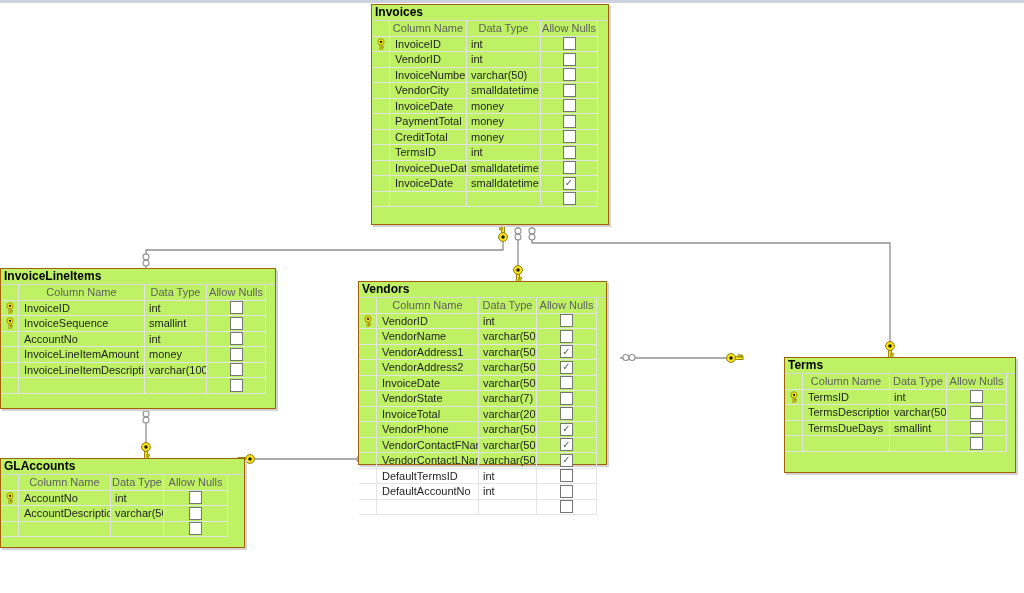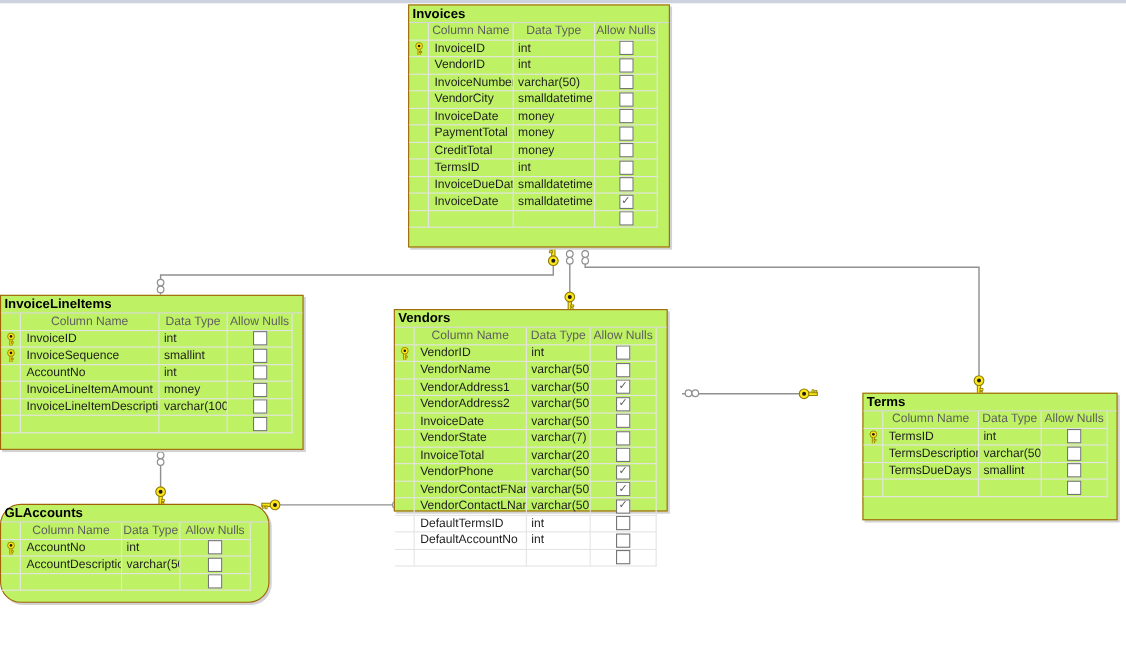--- a/index.html
+++ b/index.html
@@ -23,21 +23,21 @@
   .cell.namec{padding-left:5px;}
   .cell.typec{padding-left:4px;}
   .cell.nullsc{justify-content:center;}
   .checkbox{width:11px;height:11px;border:1px solid #757575;background:#fff;display:inline-flex;
             align-items:center;justify-content:center;box-sizing:content-box;}
   .checkbox.checked::before{content:"\2713";font-size:10px;line-height:10px;color:#5a5a5a;}
 
   
   #t-invoices{left:371px;top:4px;width:238px;height:221px;--c1:18px;--c2:77px;--c3:74px;--c4:57px;}
   #t-invoicelineitems{left:0px;top:268px;width:276px;height:141px;--c1:18px;--c2:126px;--c3:62px;--c4:59px;}
-  #t-glaccounts{left:0px;top:458px;width:245px;height:90px;border-radius:19px;--c1:18px;--c2:92px;--c3:53px;--c4:64px;}
+  #t-glaccounts{left:0px;top:458px;width:245px;height:90px;--c1:18px;--c2:92px;--c3:53px;--c4:64px;}
   #t-vendors{left:358px;top:281px;width:249px;height:184px;--c1:18px;--c2:102px;--c3:58px;--c4:60px;}
   #t-terms{left:740px;top:357px;width:232px;height:116px;margin-left:44px;--c1:18px;--c2:87px;--c3:57px;--c4:60px;}
 </style>
 </head>
 <body>
 
 <div class="canvas">
   <div class="top-strip"></div>
 
   <svg class="svg-layer" width="1024" height="593">

